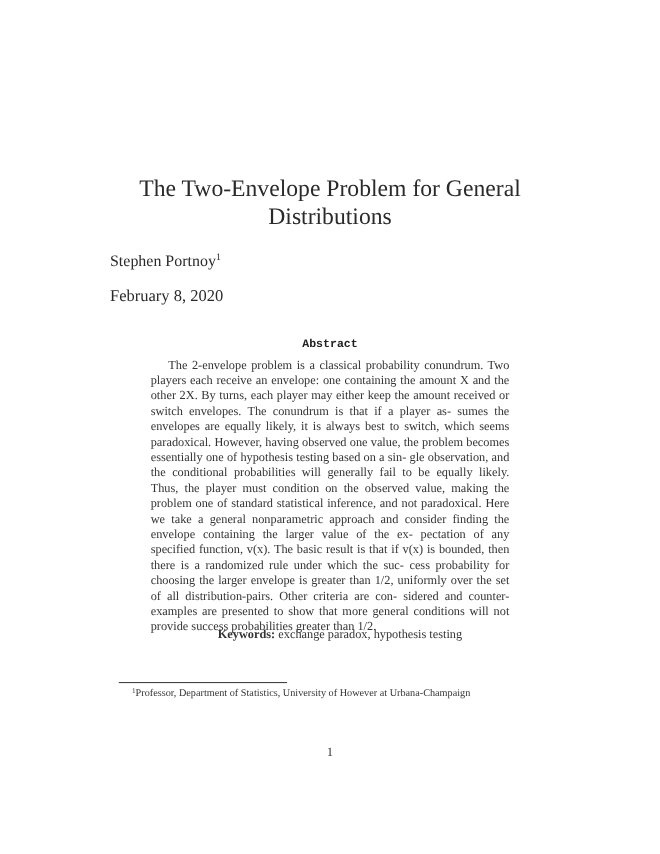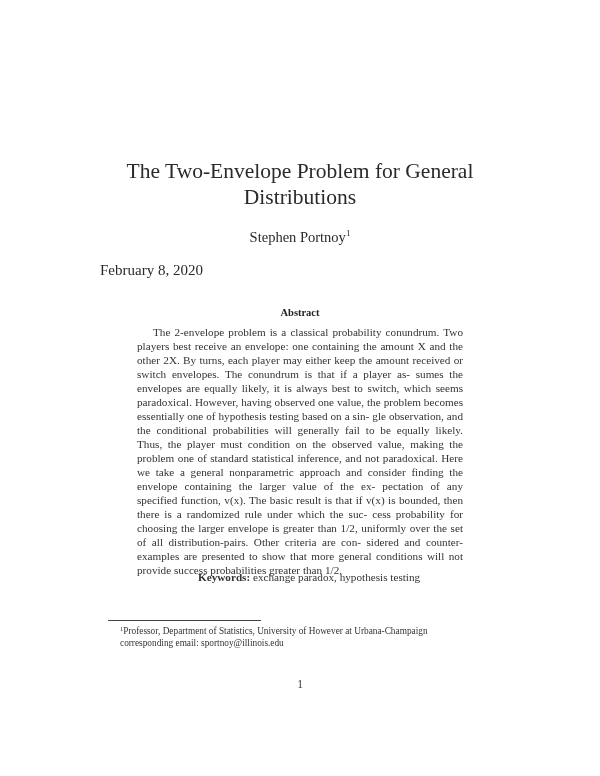--- a/index.html
+++ b/index.html
@@ -2,27 +2,27 @@
 <html><head>
 <meta charset="utf-8">
 <style>
   html, body { margin: 0; padding: 0; background: #ffffff; }
   body { width: 600px; height: 776px; position: relative; overflow: hidden;
          font-family: "DejaVu Serif", "Liberation Serif", serif; color: #222; }
   .page { position: absolute; left: 0; top: 0; width: 540px; height: 776px; }
   .title { position: absolute; left: 100px; width: 400px; top: 158px;
            text-align: center; font-family: "Liberation Serif", serif;
            font-size: 21.5px; line-height: 26px; color: #2a2a2a; }
-  .author { position: absolute; left: 100px; width: 400px; top: 228px; text-align: center;
+  .author { position: absolute; left: 100px; width: 400px; top: 228px; text-align: left;
             font-family: "Liberation Serif", serif; font-size: 14.5px; color: #2a2a2a; }
   .author sup { font-size: 9px; vertical-align: 6px; }
   .date { position: absolute; left: 100px; width: 400px; top: 262px; text-align: left;
           font-family: "Liberation Serif", serif; font-size: 15px; color: #2a2a2a; }
   .abs-head { position: absolute; left: 100px; width: 400px; top: 307px; text-align: center;
-              font-family: Liberation Serif, serif; font-weight: bold; font-size: 10.5px; color: #222; }
+              font-family: Liberation Mono, monospace; font-weight: bold; font-size: 10.5px; color: #222; }
   .abstract { position: absolute; left: 137px; width: 326px; top: 325px;
               font-family: "Liberation Serif", serif; font-size: 11.2px; line-height: 14px;
               text-align: justify; text-indent: 16px; color: #333; hyphens: manual; }
   .keywords { position: absolute; left: 152px; top: 571px; font-family: "Liberation Serif", serif;
               font-size: 11.2px; color: #333; }
   .keywords b { font-weight: bold; margin-left: 46px; }
   .fn-rule { position: absolute; left: 108px; top: 620px; width: 153px; height: 1px; background: #444; }
   .footnote { position: absolute; left: 120px; top: 623px; width: 380px;
               font-family: "Liberation Serif", serif; font-size: 9.3px; line-height: 12px; color: #333; }
   .footnote sup { font-size: 6.5px; vertical-align: 3px; }
@@ -41,21 +41,21 @@
   <div class="author">
     <span>Stephen Portnoy</span><sup>1</sup>
   </div>
 
   <div class="date">February 8, 2020</div>
 
   <div class="abs-head">Abstract</div>
 
   <div class="abstract">
     <span>The 2-envelope problem is a classical probability conundrum. Two</span>
-    <span>players best receive an envelope: one containing the amount X and</span>
+    <span>players each receive an envelope: one containing the amount X and</span>
     <span>the other 2X. By turns, each player may either keep the amount</span>
     <span>received or switch envelopes. The conundrum is that if a player as-</span>
     <span>sumes the envelopes are equally likely, it is always best to switch,</span>
     <span>which seems paradoxical. However, having observed one value, the</span>
     <span>problem becomes essentially one of hypothesis testing based on a sin-</span>
     <span>gle observation, and the conditional probabilities will generally fail to</span>
     <span>be equally likely. Thus, the player must condition on the observed</span>
     <span>value, making the problem one of standard statistical inference, and</span>
     <span>not paradoxical. Here we take a general nonparametric approach and</span>
     <span>consider finding the envelope containing the larger value of the ex-</span>
@@ -69,17 +69,16 @@
 
   <div class="keywords">
     <b>Keywords:</b>
     <span>exchange paradox, hypothesis testing</span>
   </div>
 
   <div class="fn-rule"></div>
 
   <div class="footnote">
     <div><sup>1</sup><span>Professor, Department of Statistics, University of However at Urbana-Champaign</span></div>
-    <div>corresponding email: sportnoy@illinois.edu</div>
   </div>
 
   <div class="pagenum">1</div>
 </div>
 
 </body></html>

